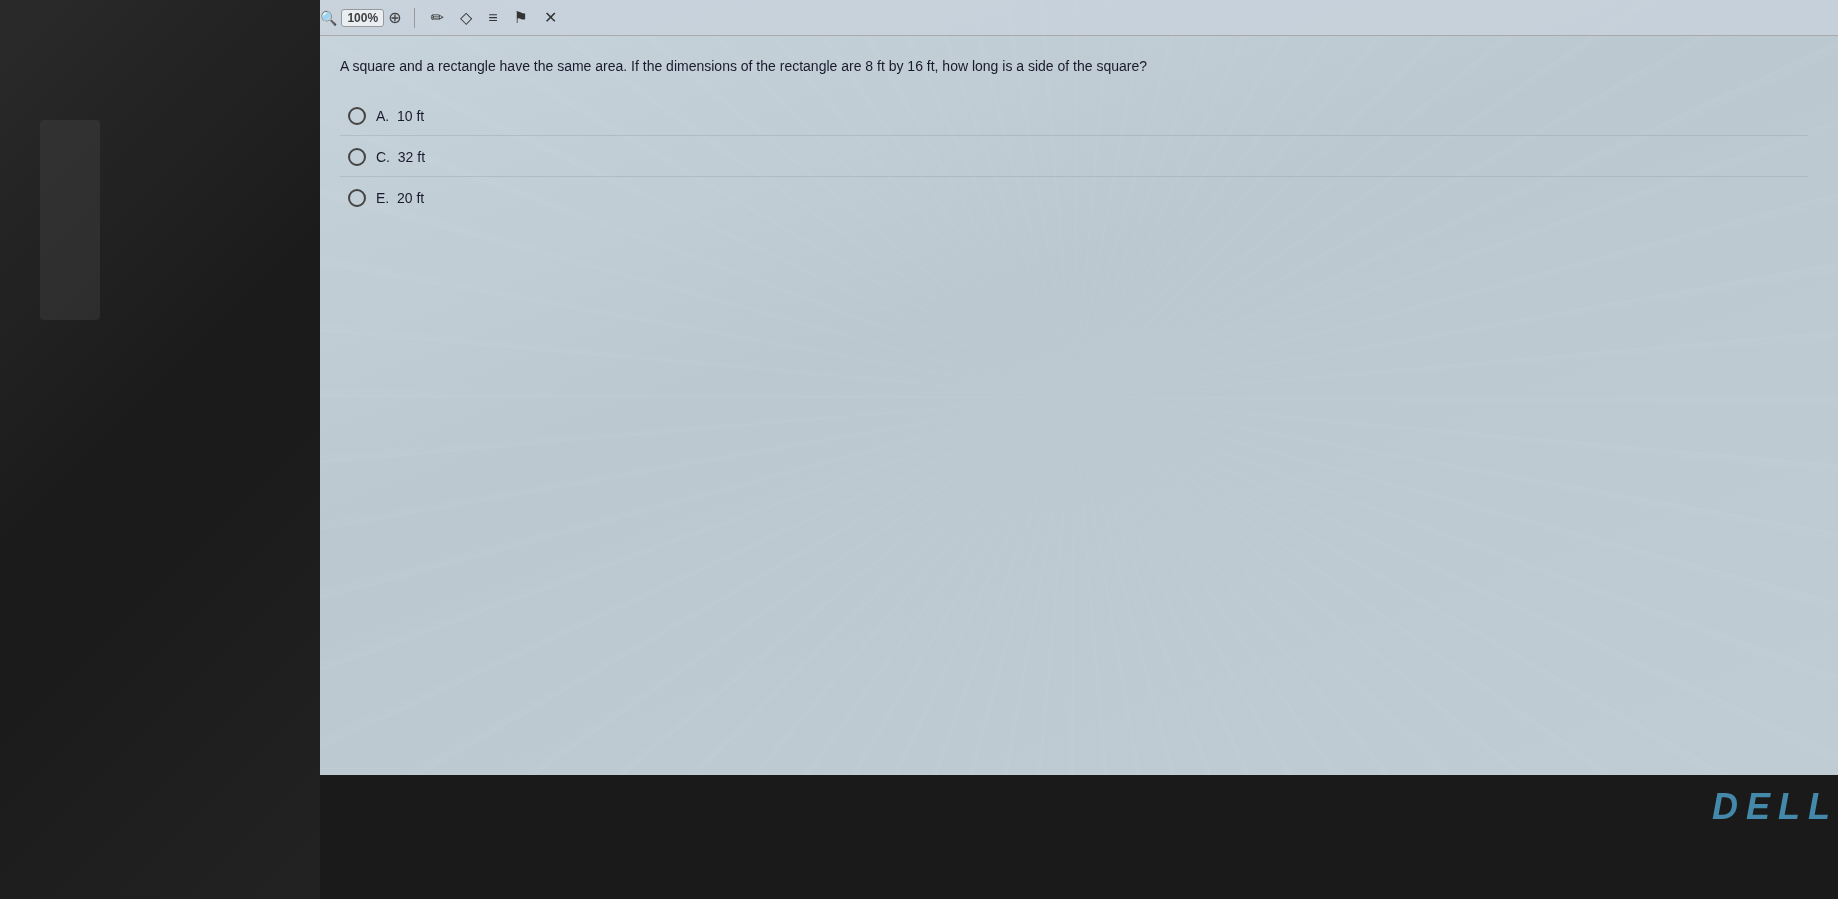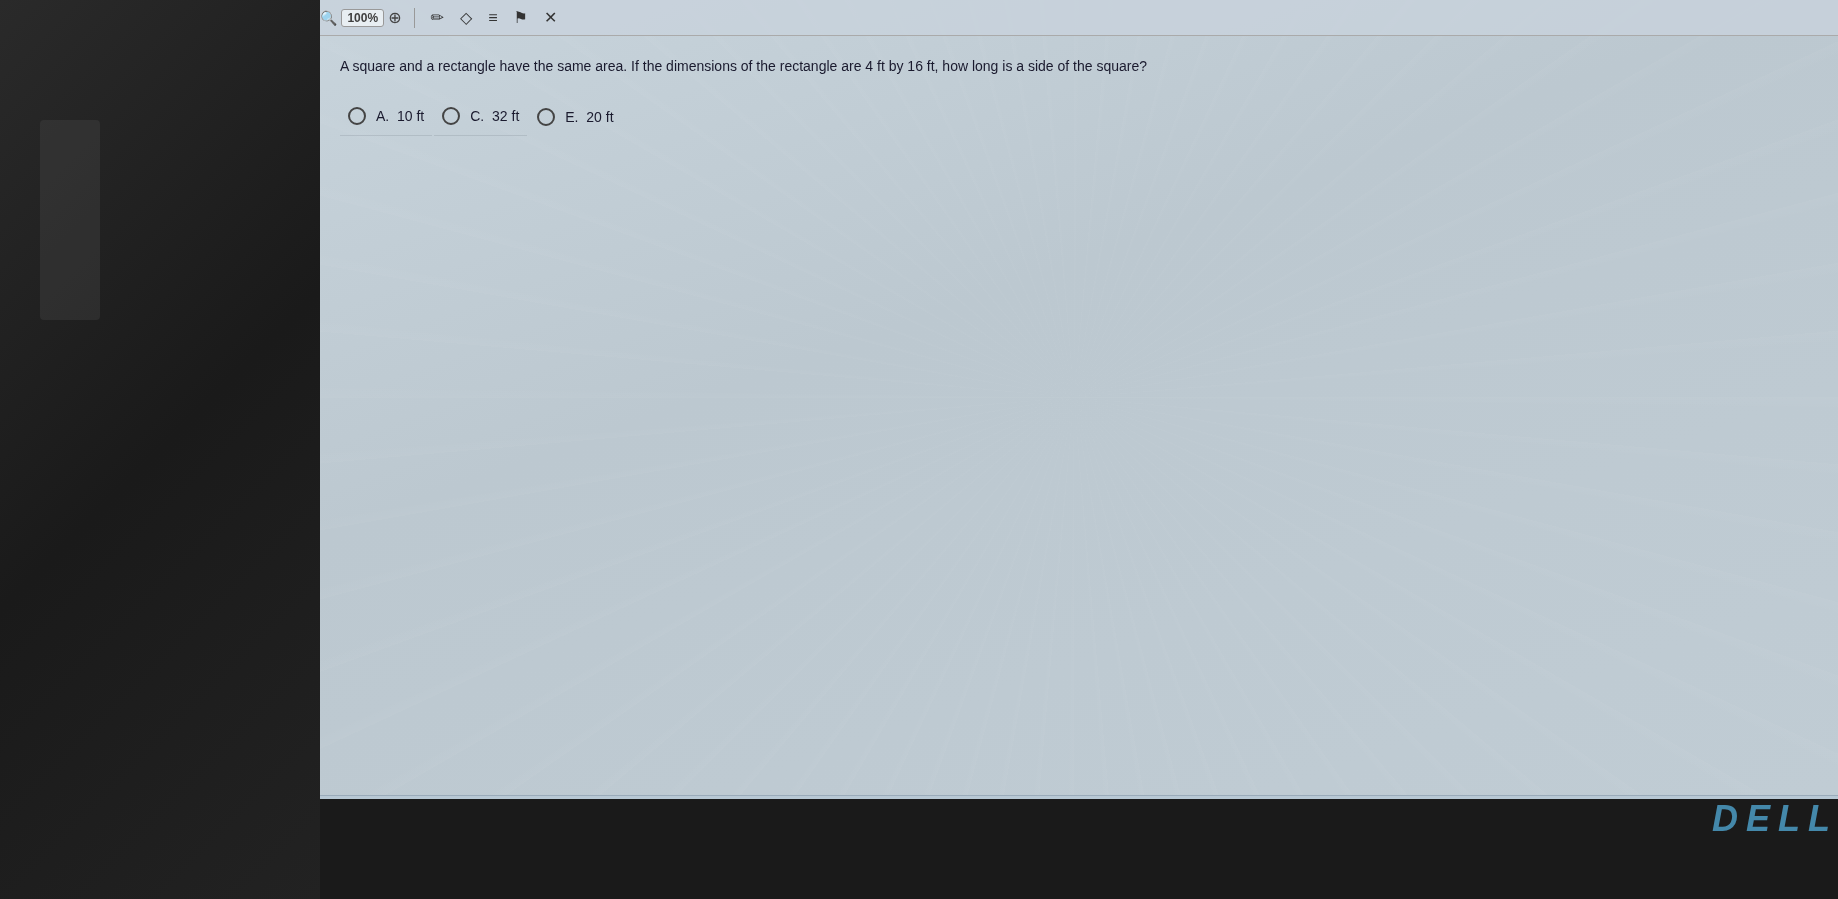--- a/index.html
+++ b/index.html
@@ -132,20 +132,21 @@
     .question-text {
       font-size: 14px;
       color: #1a1a2e;
       margin-bottom: 20px;
       font-weight: 500;
       line-height: 1.5;
     }
 
     .options-list {
       display: flex;
+      flex-direction: column;
       gap: 2px;
     }
 
     .option-row {
       display: flex;
       align-items: center;
       gap: 10px;
       padding: 10px 8px;
       border-bottom: 1px solid rgba(150,160,170,0.4);
       cursor: pointer;
@@ -389,21 +390,21 @@
       </div>
       <div class="toolbar-divider"></div>
       <span class="toolbar-btn">✏</span>
       <span class="toolbar-btn">◇</span>
       <span class="toolbar-btn">≡</span>
       <span class="toolbar-btn">⚑</span>
       <span class="toolbar-btn">✕</span>
     </div>
 
     <div class="question-container">
-      <div class="question-text">A square and a rectangle have the same area. If the dimensions of the rectangle are 4 ft by 16 ft, how long is a side of the square?</div>
+      <div class="question-text">A square and a rectangle have the same area. If the dimensions of the rectangle are 8 ft by 16 ft, how long is a side of the square?</div>
 
       <div class="options-list">
 
         <div class="option-row">
           <div class="option-radio"></div>
           <span class="option-label">A.&nbsp;&nbsp;10 ft</span>
         </div>
 
 
         <div class="option-row">
@@ -512,15 +513,15 @@
     </div>
 
     <div class="taskbar-right">
       <span style="color:rgba(255,255,255,0.7); font-size:11px;">ENG</span>
       <span style="color:rgba(255,255,255,0.8); font-size:11px;">▲ ♪ 中</span>
     </div>
   </div>
 
 </div>
 
-<div class="bottom-area" style="position:absolute; bottom:0; left:310px; right:0; height:100px; background:#1a1a1a; display:flex; align-items:center; justify-content:center;">
+<div class="bottom-area" style="position:absolute; bottom:0; left:310px; right:0; height:124px; background:#1a1a1a; display:flex; align-items:center; justify-content:center;">
   <div class="dell-logo" style="position:relative; font-size:36px; font-weight:900; color:#4488aa; letter-spacing:8px; font-style:italic;">DELL</div>
 </div>
 
 </body></html>

